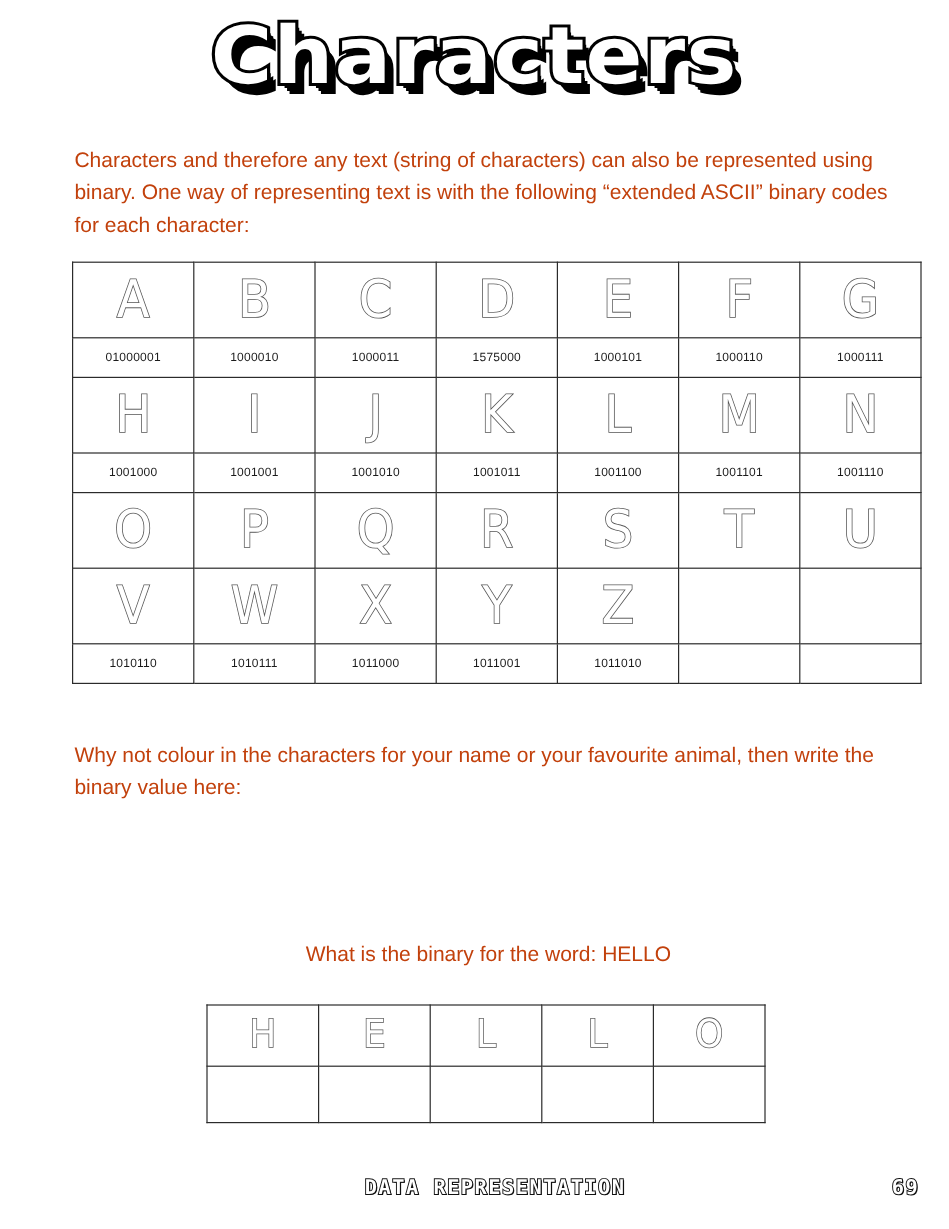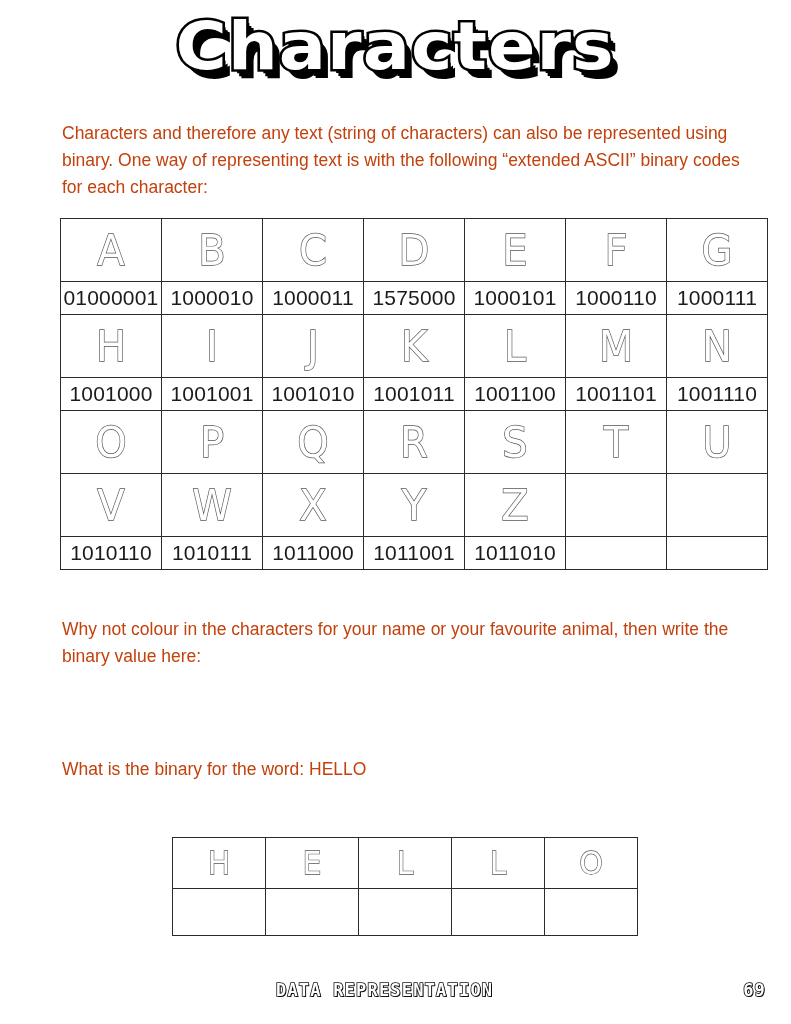--- a/index.html
+++ b/index.html
@@ -51,21 +51,21 @@
   .para {
     position: absolute;
     left: 62px;
     width: 690px;
     font-size: 17.5px;
     line-height: 27px;
     color: #c2410c;
   }
   #intro-paragraph { top: 120px; }
   #colour-prompt  { top: 616px; }
-  #hello-question { top: 756px; }
+  #hello-question { top: 782px; text-align: center; }
 
   
   .ascii-table {
     position: absolute;
     left: 60px;
     top: 218px;
     width: 708px;
     border-collapse: collapse;
     table-layout: fixed;
   }
@@ -73,21 +73,21 @@
     border: 1.4px solid #2b2b2b;
     text-align: center;
     vertical-align: middle;
     padding: 0;
   }
   .ascii-table td.letter-cell {
     height: 62px;
   }
   .ascii-table td.code-cell {
     height: 32px;
-    font-size: 21px;
+    font-size: 10px;
     letter-spacing: 0.2px;
     color: #1b1b1b;
   }
 
   
   .hollow {
     font-family: "DejaVu Sans", sans-serif;
     font-weight: 400;
     font-size: 40px;
     line-height: 1;
@@ -130,21 +130,21 @@
     bottom: 24px;
     font-family: "DejaVu Sans Mono", monospace;
     font-weight: 700;
     font-size: 17px;
     letter-spacing: 1.2px;
     color: #ffffff;
     -webkit-text-stroke: 1.6px #111111;
     paint-order: stroke fill;
     text-shadow: 1px 1px 0 #111;
   }
-  .footer-title { left: 276px; }
+  .footer-title { left: 304px; }
   .footer-page  { right: 25px; }
 
   .writing-space {
     position: absolute;
     left: 62px;
     top: 672px;
     width: 690px;
     height: 100px;
   }
 </style>

